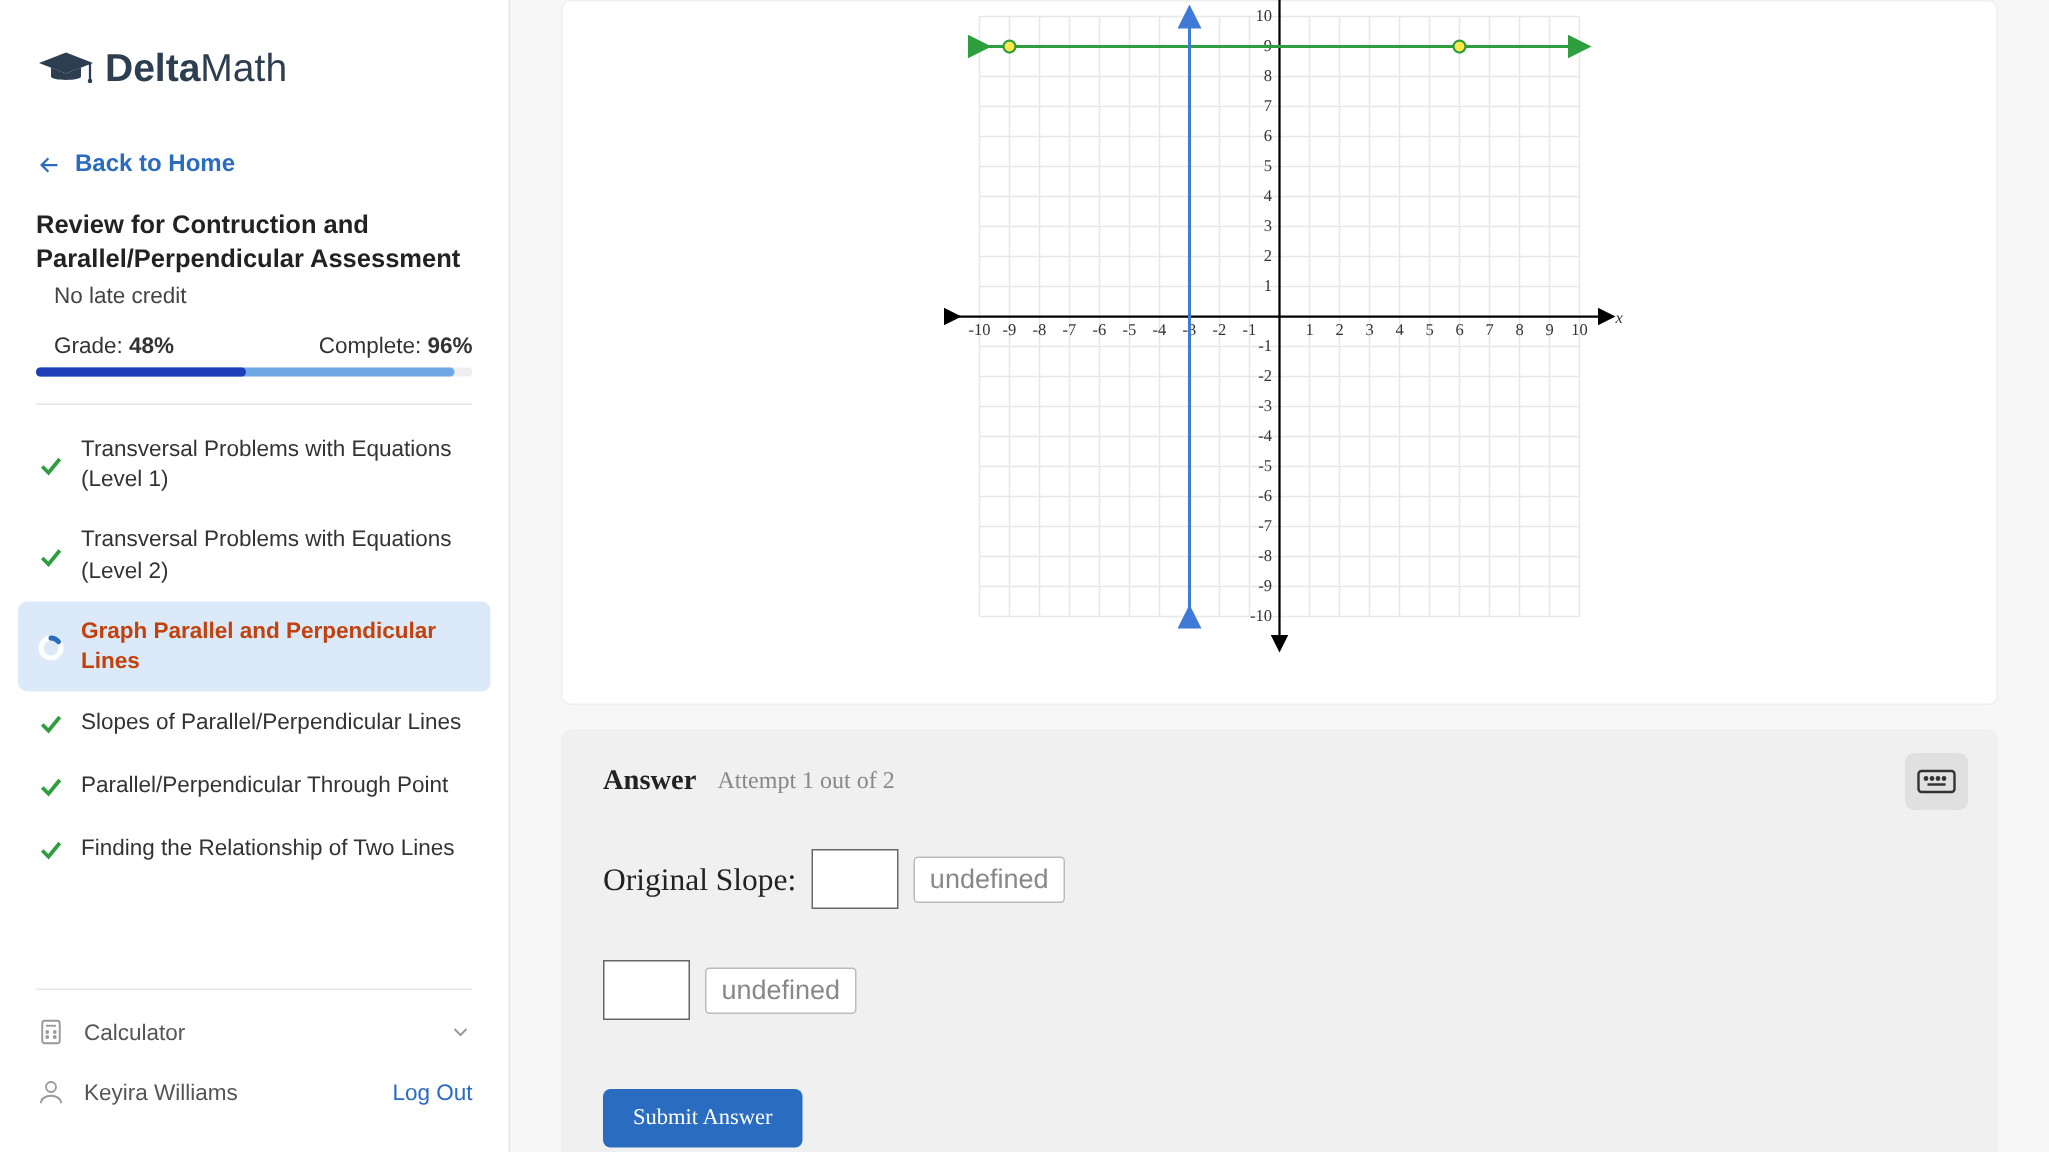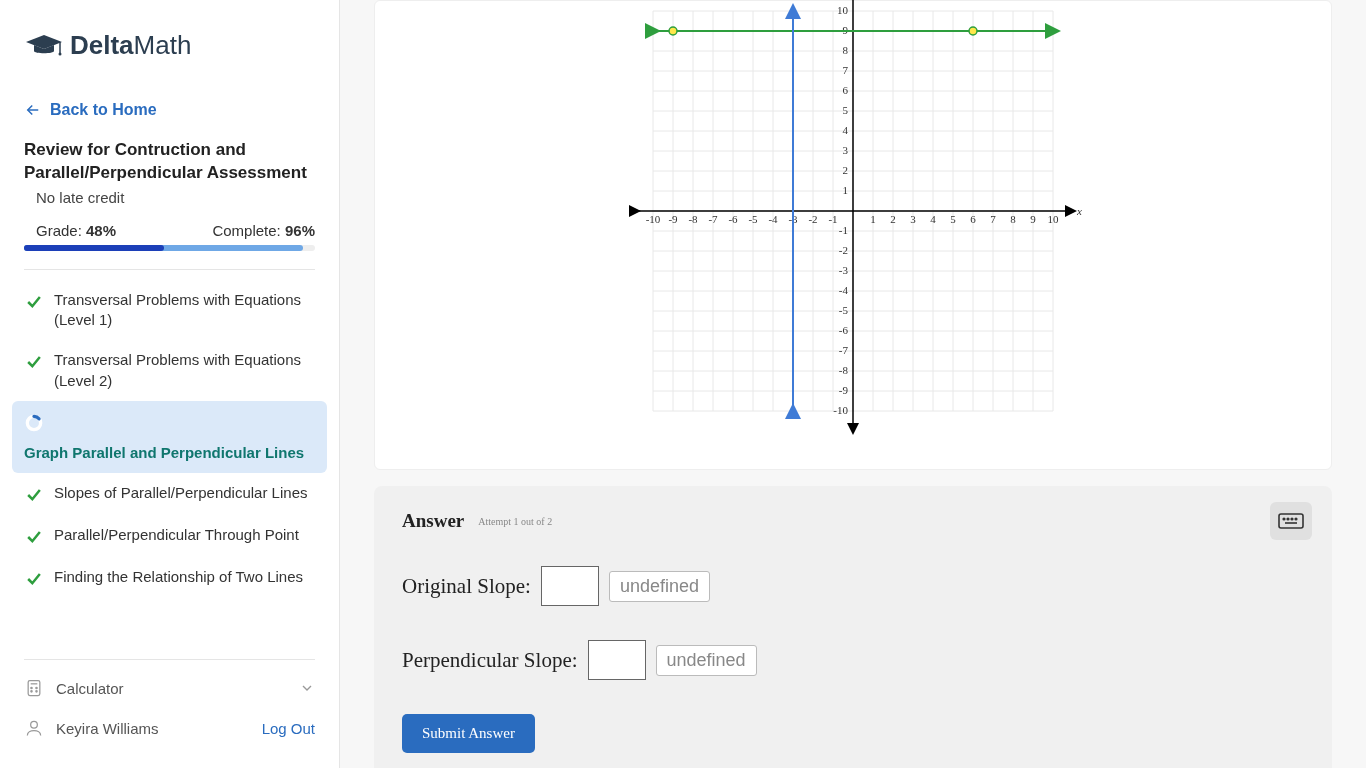--- a/index.html
+++ b/index.html
@@ -14,45 +14,45 @@
     .back { padding: 20px 24px 10px; display:flex; align-items:flex-end; gap:8px; color:#2a6cbf; font-weight:600; font-size:16px;}
     .assign-title { padding: 10px 24px 0; font-weight: 700; font-size: 17px; line-height:1.35; color:#222;}
     .late { padding: 4px 24px 16px; color:#444; font-size:15px;margin-left:12px; }
     .stats-row { padding: 0 24px 6px; display:flex; justify-content:space-between; font-size:15px; color:#333;margin-left:12px;}
     .stats-row b { font-weight:700; }
     .progress { margin: 0 24px 18px; height:6px; background:#eee; border-radius:3px; position:relative;}
     .progress .grade-bar{ position:absolute; left:0; top:0; height:100%; background:#1c3fb8; border-radius:3px; }
     .progress .complete-bar{ position:absolute; left:0; top:0; height:100%; background:#6fa8e6; border-radius:3px; }
     .divider { margin: 0 24px 10px; border-top:1px solid #e5e5e5;}
     .topic-list { padding: 0 12px; flex:1; }
-    .topic { display:flex; align-items:flex-start; gap:10px; padding:10px 12px; font-size:15px; color:#333; line-height:1.35; border-radius:6px; }
-    .topic.active { background:#dbe9f9; font-weight:700; color:#0f766e;flex-direction:column; }
+    .topic { display:flex; align-items:center; gap:10px; padding:10px 12px; font-size:15px; color:#333; line-height:1.35; border-radius:6px; }
+    .topic.active { background:#dbe9f9; font-weight:700; color:#c2410c; }
     .check-icon { color:#2e9e3e; flex-shrink:0; margin-top:2px;}
     .spinner-icon { flex-shrink:0; margin-top:2px; }
     .side-divider2 { margin: 14px 24px 8px; border-top:1px solid #e5e5e5;}
     .footer { padding: 0 24px; }
     .footer-row { display:flex; align-items:center; justify-content:space-between; padding:10px 0; font-size:15px; color:#333;}
     .footer-left { display:flex; align-items:center; gap:12px; color:#555;}
     .footer-icon { color:#999; }
     .logout { color:#2a6cbf; }
     .chev { color:#999; }
     
     .main { flex:1; background:#f7f7f7; padding: 0 20px; overflow:hidden; position:relative;}
     .card-graph { background:#fff; border:1px solid #eee; border-radius:6px; margin:0 14px; padding: 0; height: 470px; display:flex; align-items:flex-start; justify-content:center; }
     .graph-svg { margin-top:-10px;}
     .card-answer { background:#f0f0f0; border-radius:8px; margin: 16px 14px 0; padding: 24px 28px 30px; position:relative;}
     .ans-head-row { display:flex; align-items:center; gap:14px; font-family: Georgia, 'Times New Roman', serif;}
     .ans-title { font-weight:700; font-size:19px; color:#222;}
-    .attempt { color:#888; font-size:10px;}
+    .attempt { color:#888; font-size:16px;}
     .kbd-btn { position:absolute; right:20px; top:16px; width:42px; height:38px; background:#e0e0e0; border-radius:6px; display:flex; align-items:center; justify-content:center; color:#333;}
     .slope-row { display:flex; align-items:center; gap:10px; margin-top:34px;}
     .slope-label { font-family: Georgia, 'Times New Roman', serif; font-size:21px; color:#222;}
     .slope-input { width:58px; height:40px; border:1px solid #666; background:#fff;}
     .undef-btn { border:1px solid #bbb; background:#fff; color:#888; font-size:18px; padding:4px 10px; border-radius:3px;}
-    .submit-btn { margin-top:34px; background:#2a6cbf; color:#fff; border:none; padding:11px 20px; font-size:15px; border-radius:5px; font-family: Georgia, 'Times New Roman', serif;}
+    .submit-btn { margin-top:46px; background:#2a6cbf; color:#fff; border:none; padding:11px 20px; font-size:15px; border-radius:5px; font-family: Georgia, 'Times New Roman', serif;}
     .grid-num { font-family: Georgia, 'Times New Roman', serif; font-size:11px; fill:#333;}
   </style>
 </head>
 <body>
 
 <div class="app">
   <aside class="sidebar">
     <div class="logo-wrap">
       <div class="logo">
         <svg width="40" height="26" viewBox="0 0 40 26">
@@ -280,21 +280,20 @@
             <line x1="7" y1="12" x2="19" y2="12"></line>
           </svg>
       </div>
 
       <div class="slope-row">
         <span class="slope-label">Original Slope: </span>
         <input class="slope-input" style="">
         <button class="undef-btn">undefined</button>
       </div>
       <div class="slope-row">
-        <span class="slope-label">Perpendicular Slope: </span>
         <input class="slope-input" style="">
         <button class="undef-btn">undefined</button>
       </div>
 
       <button class="submit-btn">Submit Answer</button>
     </div>
   </main>
 </div>
 
 </body></html>

